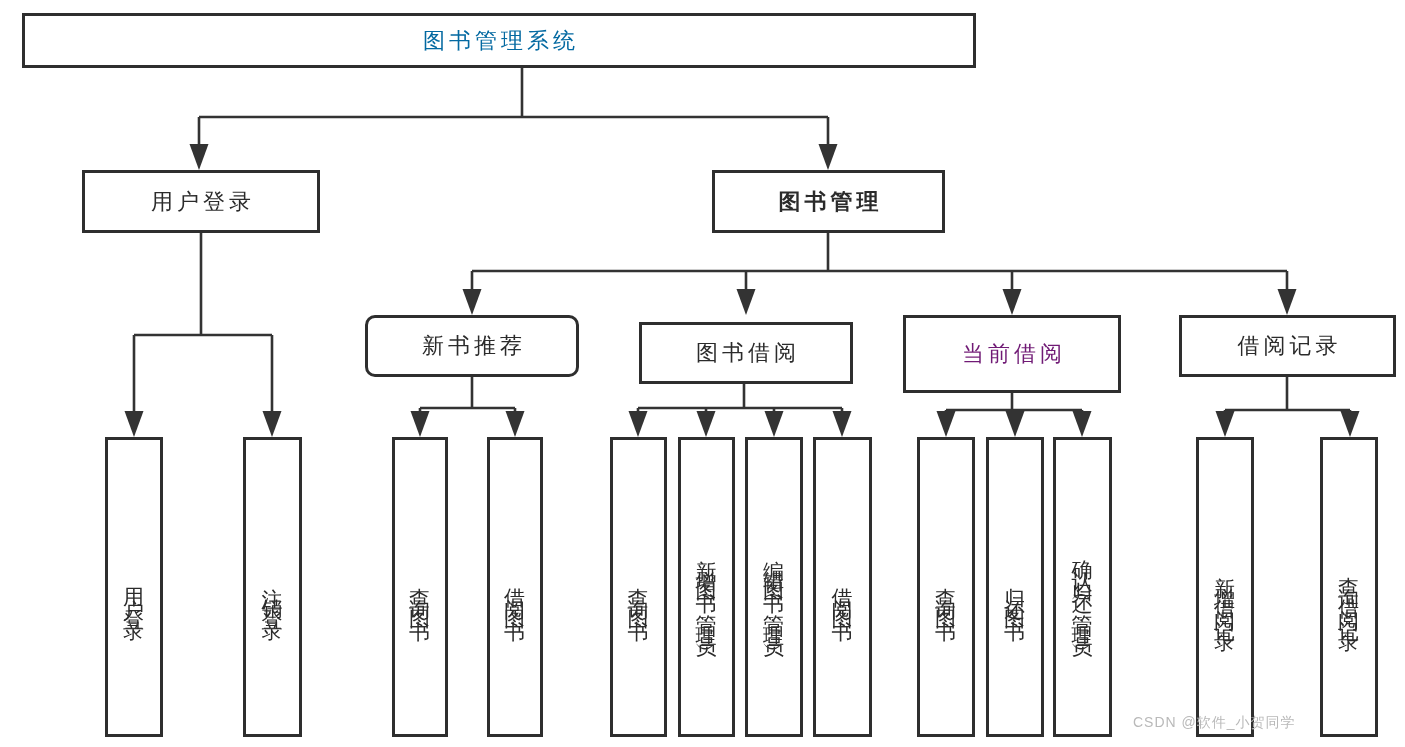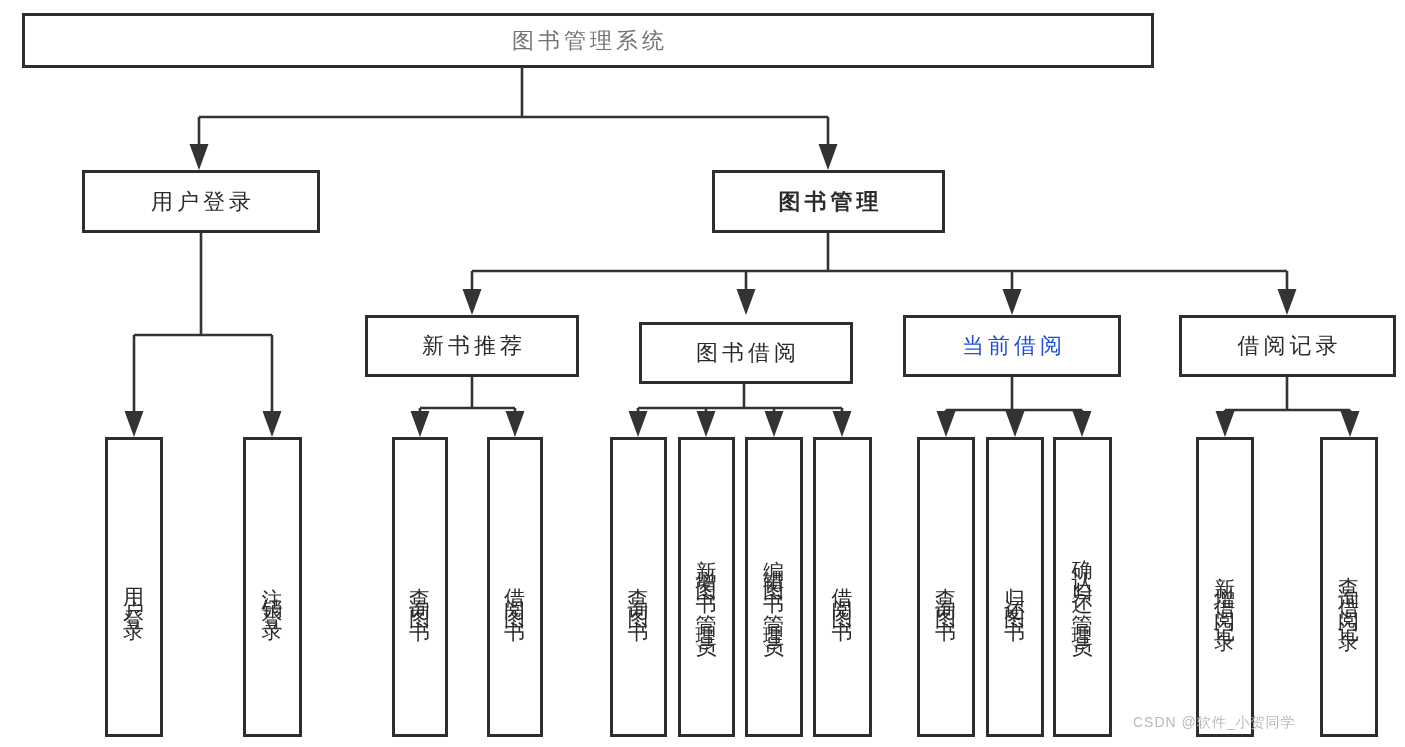--- a/index.html
+++ b/index.html
@@ -92,36 +92,36 @@
         <polygon points="1005.5,411 1024.5,411 1015,437" fill="#333333"></polygon>
         <polygon points="1072.5,411 1091.5,411 1082,437" fill="#333333"></polygon>
       </g>
       <g>
         <path d="M1287,377 V410 M1225,410 H1350 M1225,410 V414 M1350,410 V414" fill="none" stroke="#333333" stroke-width="2.6"></path>
         <polygon points="1215.5,411 1234.5,411 1225,437" fill="#333333"></polygon>
         <polygon points="1340.5,411 1359.5,411 1350,437" fill="#333333"></polygon>
       </g>
     </svg>
   <div id="nodes">
-      <div class="node h" style="left: 22px; top: 13px; width: 1132px; height: 55px; border-color: rgb(46, 46, 46); color: #737373;">
+      <div class="node h" style="left: 22px; top: 13px; width: 954px; height: 55px; border-color: rgb(46, 46, 46); color: #0369a1;">
         <span>图书管理系统</span>
       </div>
       <div class="node h" style="left: 82px; top: 170px; width: 238px; height: 63px; border-color: rgb(46, 46, 46); color: rgb(43, 43, 43);">
         <span>用户登录</span>
       </div>
       <div class="node h" style="left: 712px; top: 170px; width: 233px; height: 63px; border-color: rgb(46, 46, 46); color: rgb(43, 43, 43); font-weight: bold;">
         <span>图书管理</span>
       </div>
-      <div class="node h" style="left: 365px; top: 315px; width: 214px; height: 62px; border-color: rgb(46, 46, 46); color: rgb(43, 43, 43);">
+      <div class="node h" style="left: 365px; top: 315px; width: 214px; height: 62px; border-color: rgb(46, 46, 46); color: rgb(43, 43, 43); border-radius: 10px;">
         <span>新书推荐</span>
       </div>
       <div class="node h" style="left: 639px; top: 315px; width: 214px; height: 62px; border-color: rgb(46, 46, 46); color: rgb(43, 43, 43); margin-top: 7px;">
         <span>图书借阅</span>
       </div>
-      <div class="node h" style="left: 903px; top: 315px; width: 218px; height: 62px; border-color: rgb(46, 46, 46); color: #1d4ed8;">
+      <div class="node h" style="left: 903px; top: 315px; width: 218px; height: 78px; border-color: rgb(46, 46, 46); color: #701a75;">
         <span>当前借阅</span>
       </div>
       <div class="node h" style="left: 1179px; top: 315px; width: 217px; height: 62px; border-color: rgb(46, 46, 46); color: rgb(43, 43, 43);">
         <span>借阅记录</span>
       </div>
       <div class="node v" style="left: 105px; top: 437px; width: 58px; height: 300px; border-color: rgb(46, 46, 46); color: rgb(43, 43, 43);">
         <span>用户登录</span>
       </div>
       <div class="node v" style="left: 243px; top: 437px; width: 59px; height: 300px; border-color: rgb(46, 46, 46); color: rgb(43, 43, 43);">
         <span>注销登录</span>

